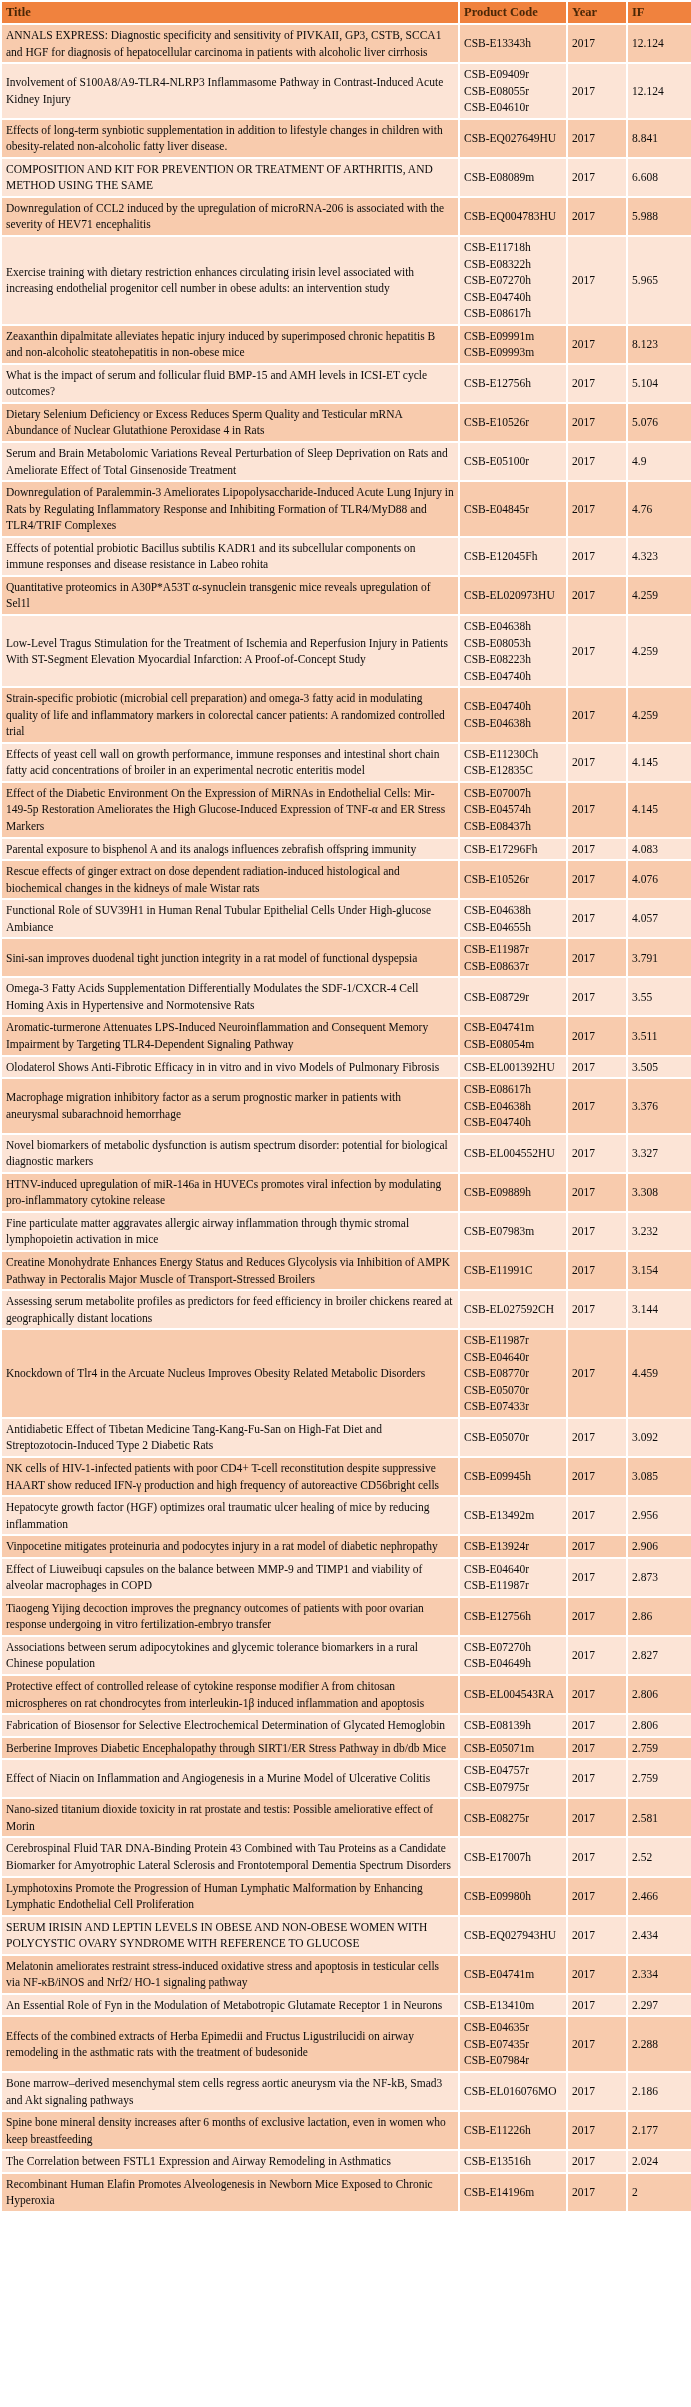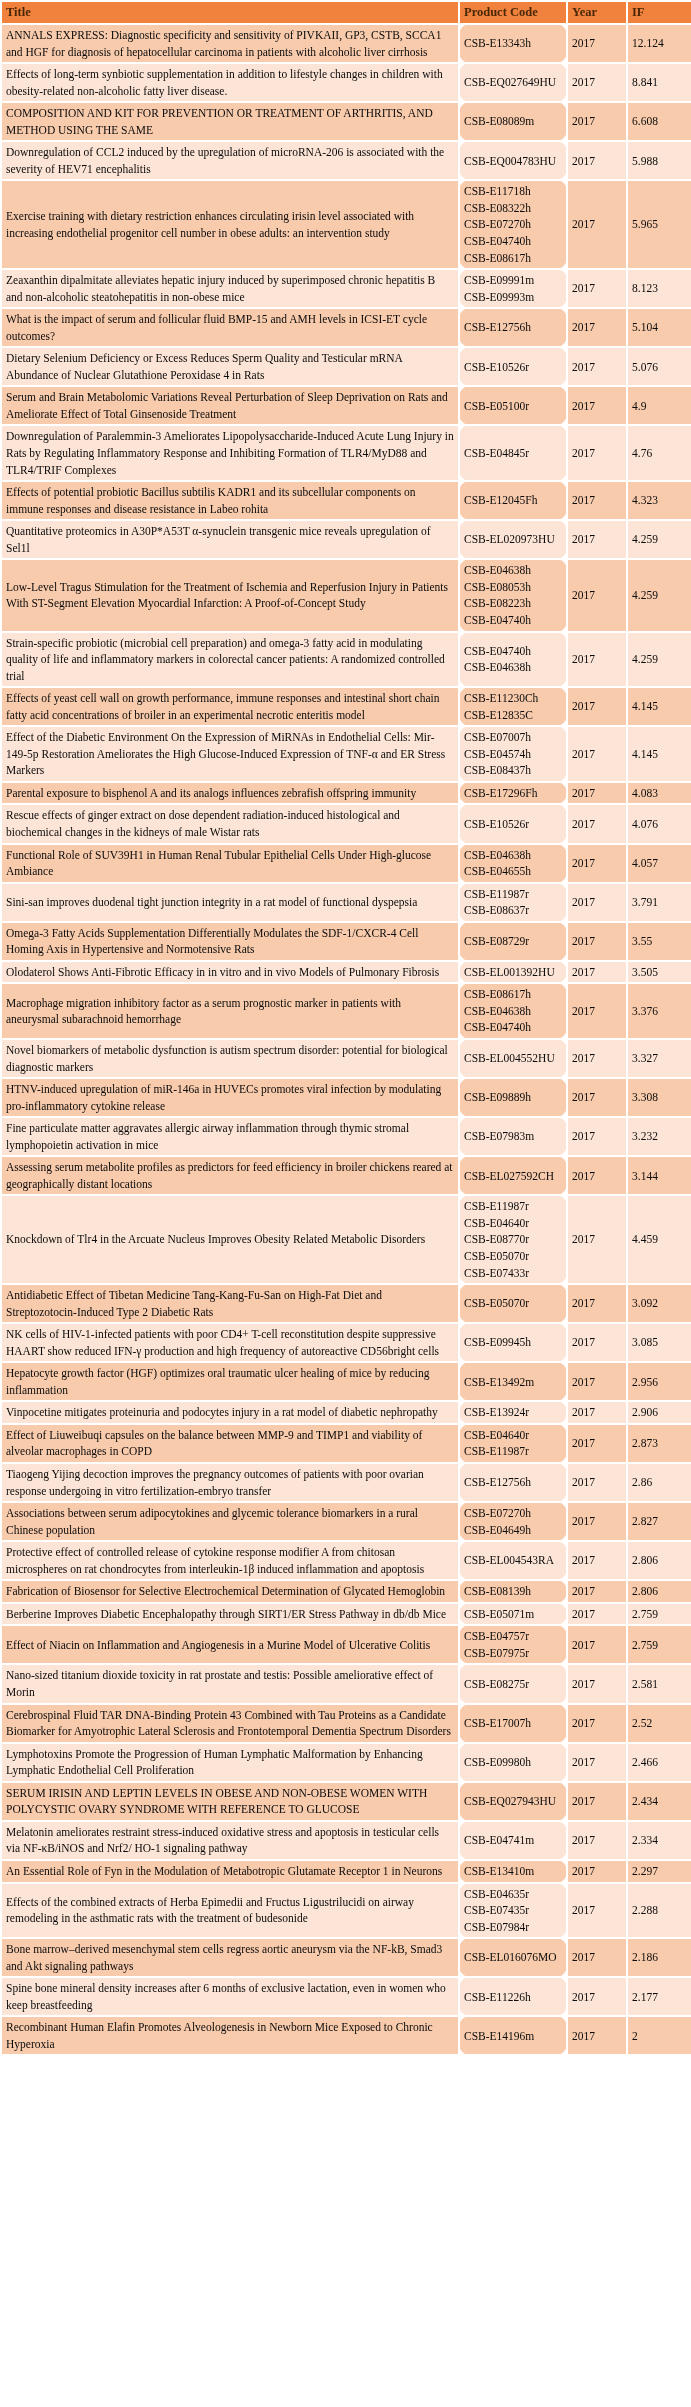--- a/index.html
+++ b/index.html
@@ -30,21 +30,21 @@
   td{
     font-size:11.5px;
     line-height:1.44;
     vertical-align:middle;
     padding:2px 4px;
     border:2px solid var(--border);
     word-wrap:break-word;
   }
   tbody tr:nth-child(odd) td{background:var(--row-odd);}
   tbody tr:nth-child(even) td{background:var(--row-even);}
-  td.code{white-space:pre-line;border-radius:11px;}
+  td.code{white-space:pre-line;}
 </style>
 </head>
 <body>
 
 <div class="wrap">
   <table>
     <colgroup>
       <col class="c-title">
         <col class="c-code">
         <col class="c-year">
@@ -59,20 +59,28 @@
       </tr>
     </thead>
     <tbody id="rows">
         <tr>
           <td>ANNALS EXPRESS: Diagnostic specificity and sensitivity of PIVKAII, GP3, CSTB, SCCA1 and HGF for diagnosis of hepatocellular carcinoma in patients with alcoholic liver cirrhosis</td>
           <td class="code">CSB-E13343h</td>
           <td>2017</td>
           <td>12.124</td>
         </tr>
         <tr>
+          <td>Involvement of S100A8/A9-TLR4-NLRP3 Inflammasome Pathway in Contrast-Induced Acute Kidney Injury</td>
+          <td class="code">CSB-E09409r
+CSB-E08055r
+CSB-E04610r</td>
+          <td>2017</td>
+          <td>12.124</td>
+        </tr>
+        <tr>
           <td>Effects of long-term synbiotic supplementation in addition to lifestyle changes in children with obesity-related non-alcoholic fatty liver disease.</td>
           <td class="code">CSB-EQ027649HU</td>
           <td>2017</td>
           <td>8.841</td>
         </tr>
         <tr>
           <td>COMPOSITION AND KIT FOR PREVENTION OR TREATMENT OF ARTHRITIS, AND METHOD USING THE SAME</td>
           <td class="code">CSB-E08089m</td>
           <td>2017</td>
           <td>6.608</td>
@@ -193,20 +201,27 @@
           <td>2017</td>
           <td>3.791</td>
         </tr>
         <tr>
           <td>Omega-3 Fatty Acids Supplementation Differentially Modulates the SDF-1/CXCR-4 Cell Homing Axis in Hypertensive and Normotensive Rats</td>
           <td class="code">CSB-E08729r</td>
           <td>2017</td>
           <td>3.55</td>
         </tr>
         <tr>
+          <td>Aromatic-turmerone Attenuates LPS-Induced Neuroinflammation and Consequent Memory Impairment by Targeting TLR4-Dependent Signaling Pathway</td>
+          <td class="code">CSB-E04741m
+CSB-E08054m</td>
+          <td>2017</td>
+          <td>3.511</td>
+        </tr>
+        <tr>
           <td>Olodaterol Shows Anti-Fibrotic Efficacy in in vitro and in vivo Models of Pulmonary Fibrosis</td>
           <td class="code">CSB-EL001392HU</td>
           <td>2017</td>
           <td>3.505</td>
         </tr>
         <tr>
           <td>Macrophage migration inhibitory factor as a serum prognostic marker in patients with aneurysmal subarachnoid hemorrhage</td>
           <td class="code">CSB-E08617h
 CSB-E04638h
 CSB-E04740h</td>
@@ -223,20 +238,26 @@
           <td>HTNV-induced upregulation of miR-146a in HUVECs promotes viral infection by modulating pro-inflammatory cytokine release</td>
           <td class="code">CSB-E09889h</td>
           <td>2017</td>
           <td>3.308</td>
         </tr>
         <tr>
           <td>Fine particulate matter aggravates allergic airway inflammation through thymic stromal lymphopoietin activation in mice</td>
           <td class="code">CSB-E07983m</td>
           <td>2017</td>
           <td>3.232</td>
+        </tr>
+        <tr>
+          <td>Creatine Monohydrate Enhances Energy Status and Reduces Glycolysis via Inhibition of AMPK Pathway in Pectoralis Major Muscle of Transport-Stressed Broilers</td>
+          <td class="code">CSB-E11991C</td>
+          <td>2017</td>
+          <td>3.154</td>
         </tr>
         <tr>
           <td>Assessing serum metabolite profiles as predictors for feed efficiency in broiler chickens reared at geographically distant locations</td>
           <td class="code">CSB-EL027592CH</td>
           <td>2017</td>
           <td>3.144</td>
         </tr>
         <tr>
           <td>Knockdown of Tlr4 in the Arcuate Nucleus Improves Obesity Related Metabolic Disorders</td>
           <td class="code">CSB-E11987r
@@ -366,20 +387,26 @@
           <td>2017</td>
           <td>2.186</td>
         </tr>
         <tr>
           <td>Spine bone mineral density increases after 6 months of exclusive lactation, even in women who keep breastfeeding</td>
           <td class="code">CSB-E11226h</td>
           <td>2017</td>
           <td>2.177</td>
         </tr>
         <tr>
+          <td>The Correlation between FSTL1 Expression and Airway Remodeling in Asthmatics</td>
+          <td class="code">CSB-E13516h</td>
+          <td>2017</td>
+          <td>2.024</td>
+        </tr>
+        <tr>
           <td>Recombinant Human Elafin Promotes Alveologenesis in Newborn Mice Exposed to Chronic Hyperoxia</td>
           <td class="code">CSB-E14196m</td>
           <td>2017</td>
           <td>2</td>
         </tr>
       </tbody>
   </table>
 </div>
 
 </body></html>

